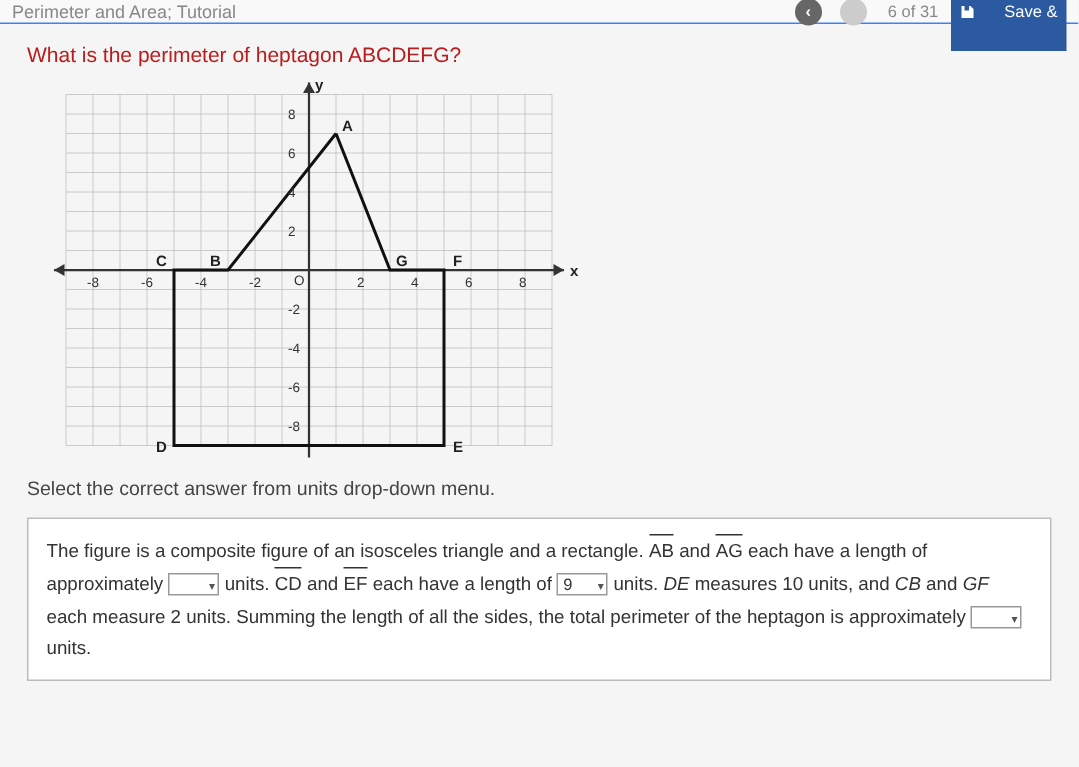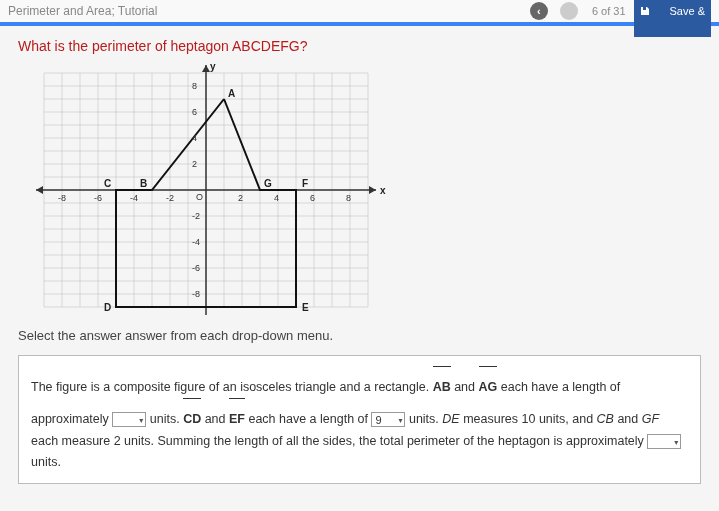--- a/index.html
+++ b/index.html
@@ -11,22 +11,22 @@
   overflow: hidden;
   color: #333;
 }
 .topbar {
   display: flex;
   align-items: center;
   padding: 4px 8px;
   font-size: 12px;
   color: #777;
   background: #f9f9f9;
-  border-bottom: 4px solid #3b82f6;
-  height: 26px;
+  border-bottom: 1px solid #3b82f6;
+  height: 16px;
 }
 .topbar .title { flex: 1; color: #888; }
 .topbar .navcircle {
   width: 18px; height: 18px; border-radius: 50%;
   background: #666; color: #fff; display: flex;
   align-items: center; justify-content: center;
   font-size: 11px; margin: 0 6px; font-weight: bold;
 }
 .topbar .step { color: #888; font-size: 11px; margin: 0 8px; }
 .topbar .graycircle {
@@ -46,21 +46,21 @@
 .axis line { stroke: #333; stroke-width: 1.5; }
 .shape { fill: none; stroke: #111; stroke-width: 2; }
 .tick { font-size: 9px; fill: #333; }
 .lbl { font-size: 10px; font-weight: bold; fill: #222; }
 
 .instr { font-size: 13px; margin-top: 8px; color: #444; }
 .answer-box {
   border: 1px solid #bbb; padding: 10px 12px; margin-top: 12px;
   font-size: 12.5px; line-height: 1.7; color: #333; background: #fff;
 }
-.seg { border-top: 1px solid #333; display: inline-block; padding-top: 10px; font-weight: bold; }
+.seg { border-top: 1px solid #333; display: inline-block; padding-top: 0; }
 .dd {
   display: inline-block; border: 1px solid #999;
   font-size: 11px; padding: 0 3px; min-width: 34px;
   background: #fff; position: relative; height: 15px; line-height: 14px;
   vertical-align: middle;
 }
 .dd::after {
   content: "▾"; font-size: 8px; position: absolute; right: 2px; top: 1px; color: #555;
 }
 .dd .val { padding-right: 10px; }
@@ -162,18 +162,18 @@
           <text class="lbl" x="276" y="251">E</text>
           <text class="lbl" x="276" y="127">F</text>
           <text class="lbl" x="238" y="127">G</text>
         </g>
       <text class="lbl" x="354" y="134">x</text>
       <text class="lbl" x="184" y="10">y</text>
       <text class="tick" x="170" y="140">O</text>
     </svg>
   </div>
 
-  <div class="instr">Select the answer answer from each drop-down menu.</div>
+  <div class="instr">Select the correct answer from units drop-down menu.</div>
 
   <div class="answer-box">
     <span>The figure is a composite figure of an isosceles triangle and a rectangle. </span><span class="seg">AB</span><span> and </span><span class="seg">AG</span><span> each have a length of approximately </span><span class="dd"><span class="val"></span></span><span> units. </span><span class="seg">CD</span><span> and </span><span class="seg">EF</span><span> each have a length of </span><span class="dd"><span class="val">9</span></span><span> units. </span><span class="italic">DE</span><span> measures 10 units, and </span><span class="italic">CB</span><span> and </span><span class="italic">GF</span><span> each measure 2 units. Summing the length of all the sides, the total perimeter of the heptagon is approximately </span><span class="dd"><span class="val"></span></span><span> units.</span>
   </div>
 </div>
 
 </body></html>

